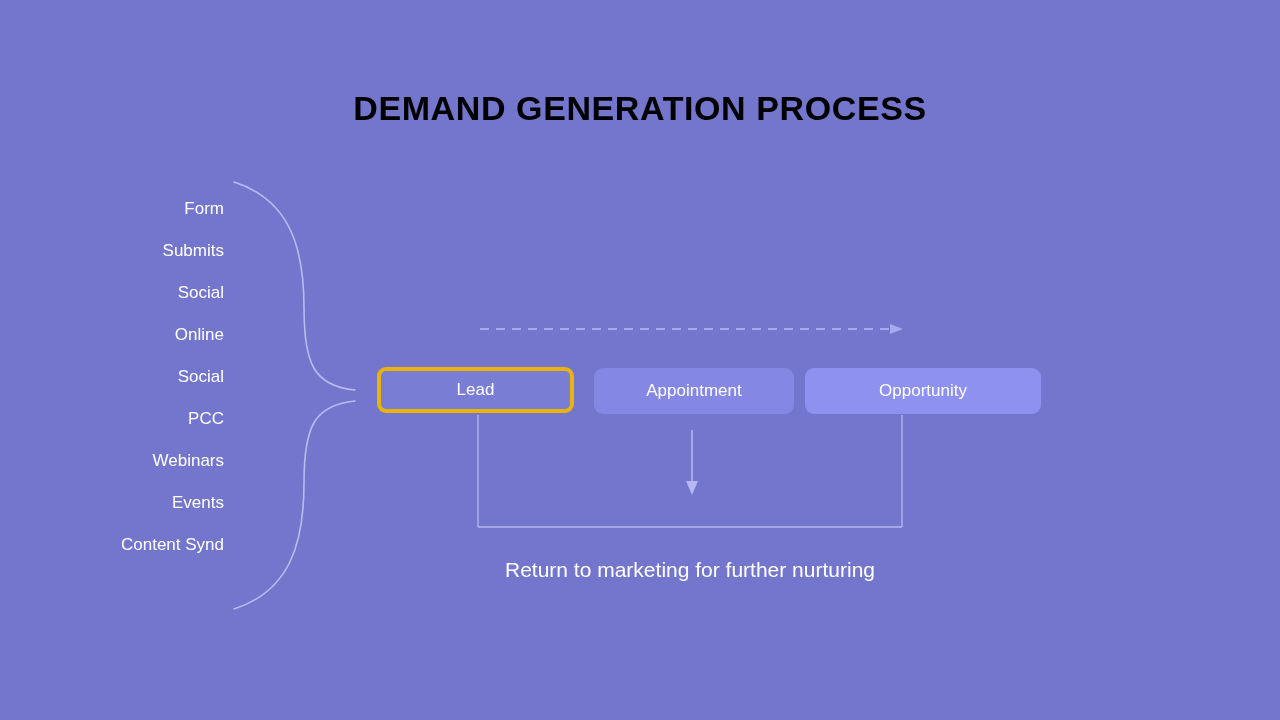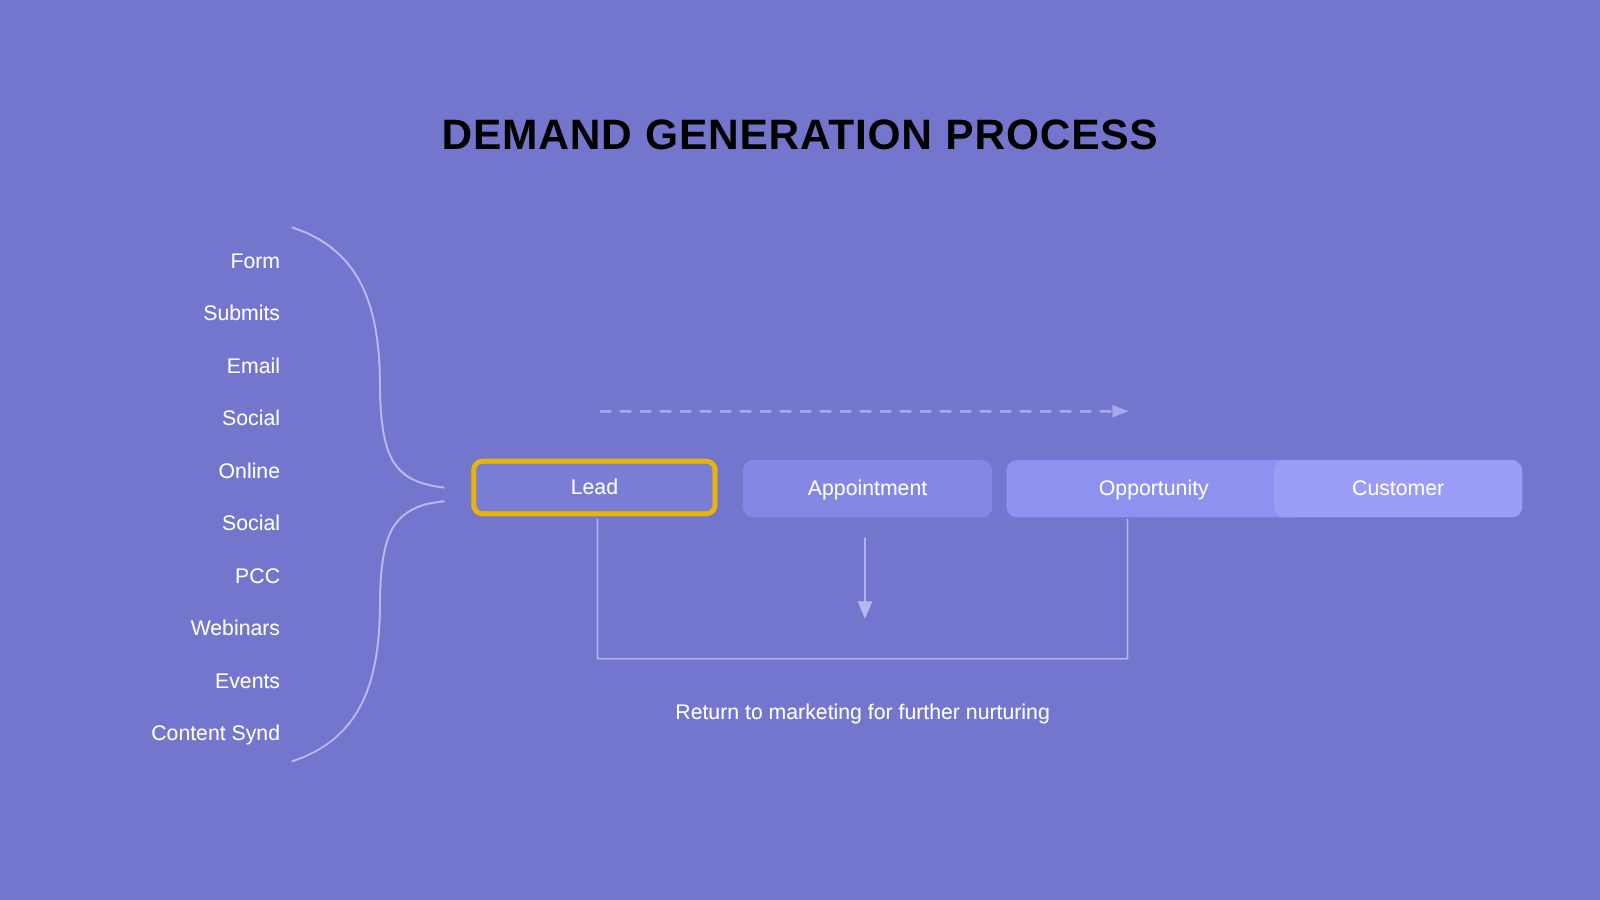--- a/index.html
+++ b/index.html
@@ -115,36 +115,35 @@
   }
 
   
   #return-caption {
     position: absolute;
     left: 380px;
     top: 557px;
     width: 620px;
     text-align: center;
     color: #ffffff;
-    font-size: 17px;
+    font-size: 21px;
     line-height: 26px;
     white-space: nowrap;
   }
 </style>
 </head>
 <body>
 
 <div id="slide">
 
   <div id="slide-title">DEMAND GENERATION PROCESS</div>
 
   <div id="source-list">
     <div class="source-item">Form</div>
     <div class="source-item">Submits</div>
-    <div class="source-item">Email</div>
     <div class="source-item">Social</div>
     <div class="source-item">Online</div>
     <div class="source-item">Social</div>
     <div class="source-item">PCC</div>
     <div class="source-item">Webinars</div>
     <div class="source-item">Events</div>
     <div class="source-item">Content Synd</div>
   </div>
 
   <div id="brace-wrap">
@@ -153,21 +152,20 @@
       <path d="M6 431 C 62 413, 76 365, 76 305 C 76 249, 86 227, 127 223" stroke="#b9bbf0" stroke-width="1.6" fill="none" stroke-linecap="round"></path>
     </svg>
   </div>
 
   <div class="stage-box" id="stage-lead">Lead</div>
 
   <div class="stage-box" id="stage-appointment">Appointment</div>
 
   <div class="stage-box" id="stage-opportunity">Opportunity</div>
 
-  <div class="stage-box" id="stage-customer">Customer</div>
 
   <svg id="connectors" viewBox="0 0 1280 720" xmlns="http://www.w3.org/2000/svg">
 
     <g>
       <line x1="480" y1="329" x2="893" y2="329" stroke="#a7a9ee" stroke-width="2.2" stroke-dasharray="9 7" stroke-linecap="butt"></line>
       <path d="M903 329 L890 324 L890 334 Z" fill="#a7a9ee"></path>
     </g>
 
     <g>
       <line x1="902" y1="415" x2="902" y2="527" stroke="#b6b8f2" stroke-width="1.3"></line>

